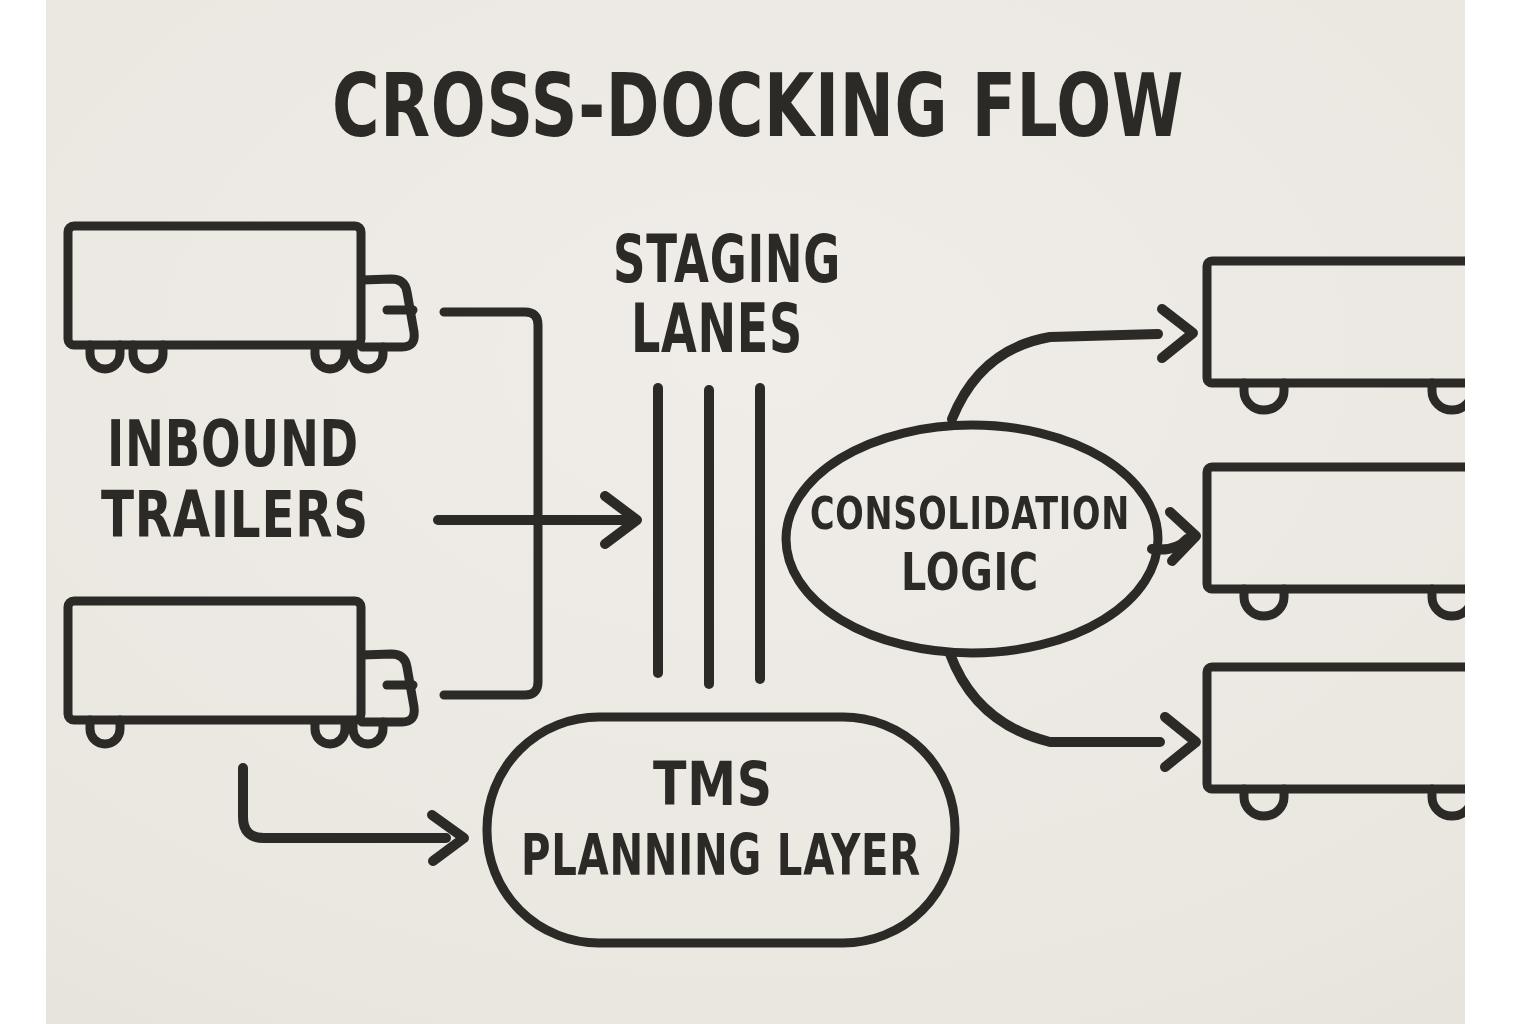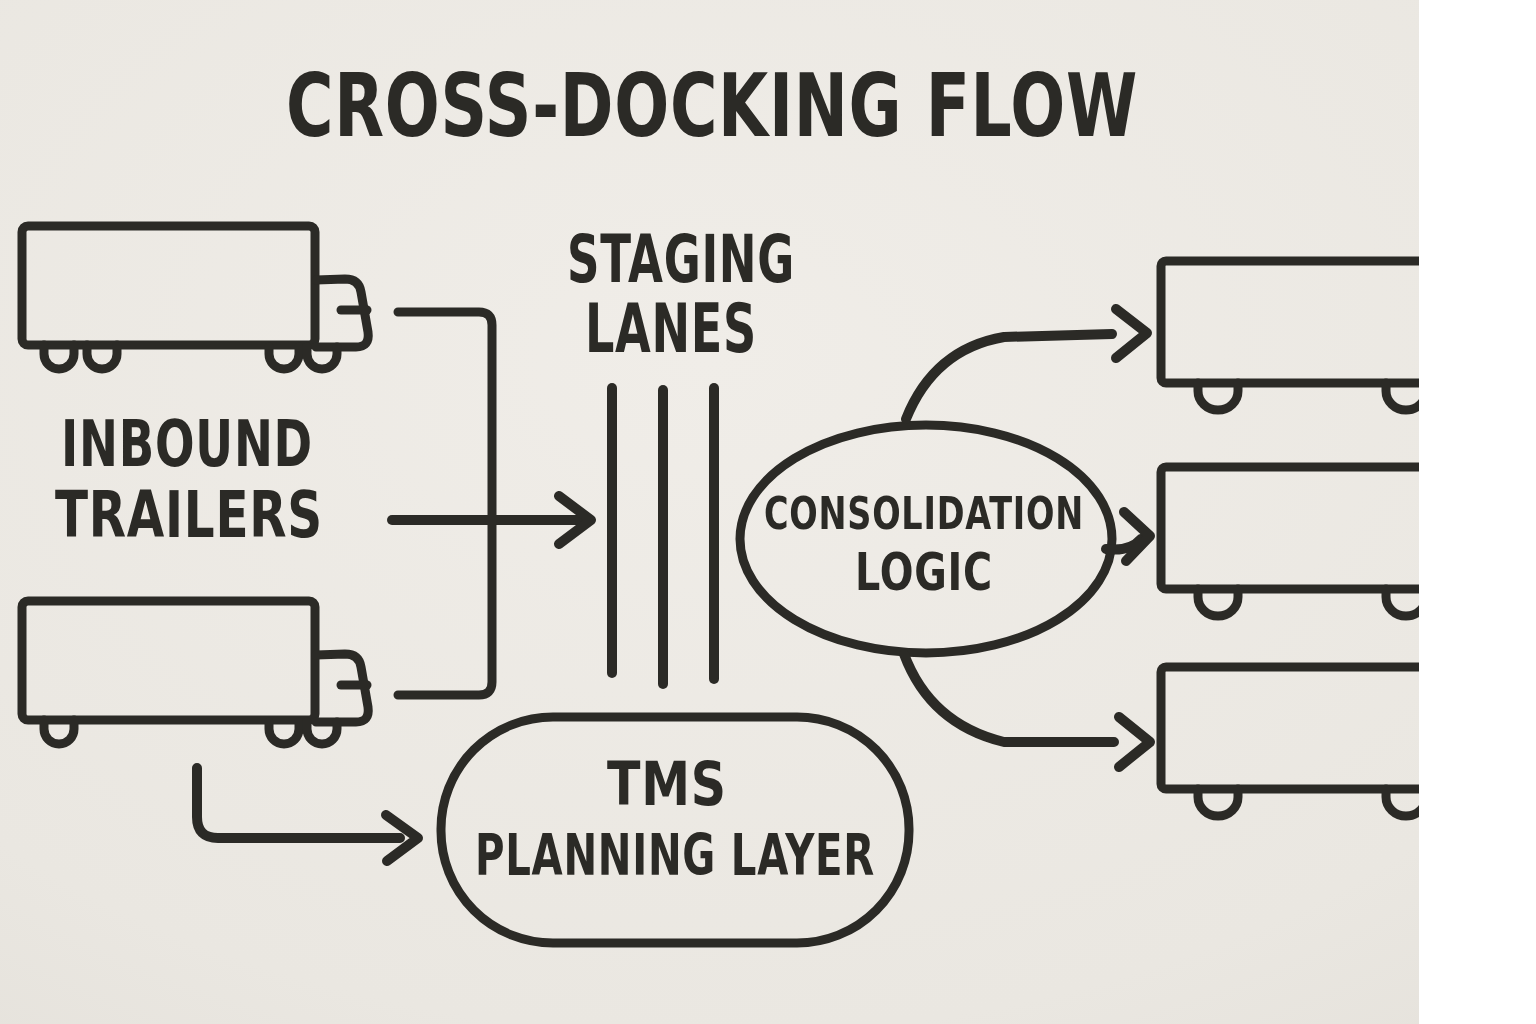--- a/index.html
+++ b/index.html
@@ -1,19 +1,20 @@
 <!DOCTYPE html>
 <html style="--background: #ebe8e2; --ink: #2b2a26;"><head>
 <meta charset="utf-8">
 <style>
   :root { --background:#ebe8e2; --ink:#2b2a26; }
   html,body { margin:0; padding:0; }
   .stage {
     width:1419px; height:1024px; overflow:hidden; position:relative;
     background: radial-gradient(130% 120% at 50% 35%, #f0ede8 0%, #eae7e1 55%, #dcd8d1 100%);
+    margin-left: 46px;
   }
   svg { display:block; }
   .ink {
     stroke: var(--ink); fill:none; stroke-width:9;
     stroke-linecap:round; stroke-linejoin:round;
   }
   .ink-thick { stroke-width:10; }
   text {
     font-family:"DejaVu Sans","Liberation Sans",sans-serif;
     font-weight:700; fill:var(--ink); text-anchor:middle;

